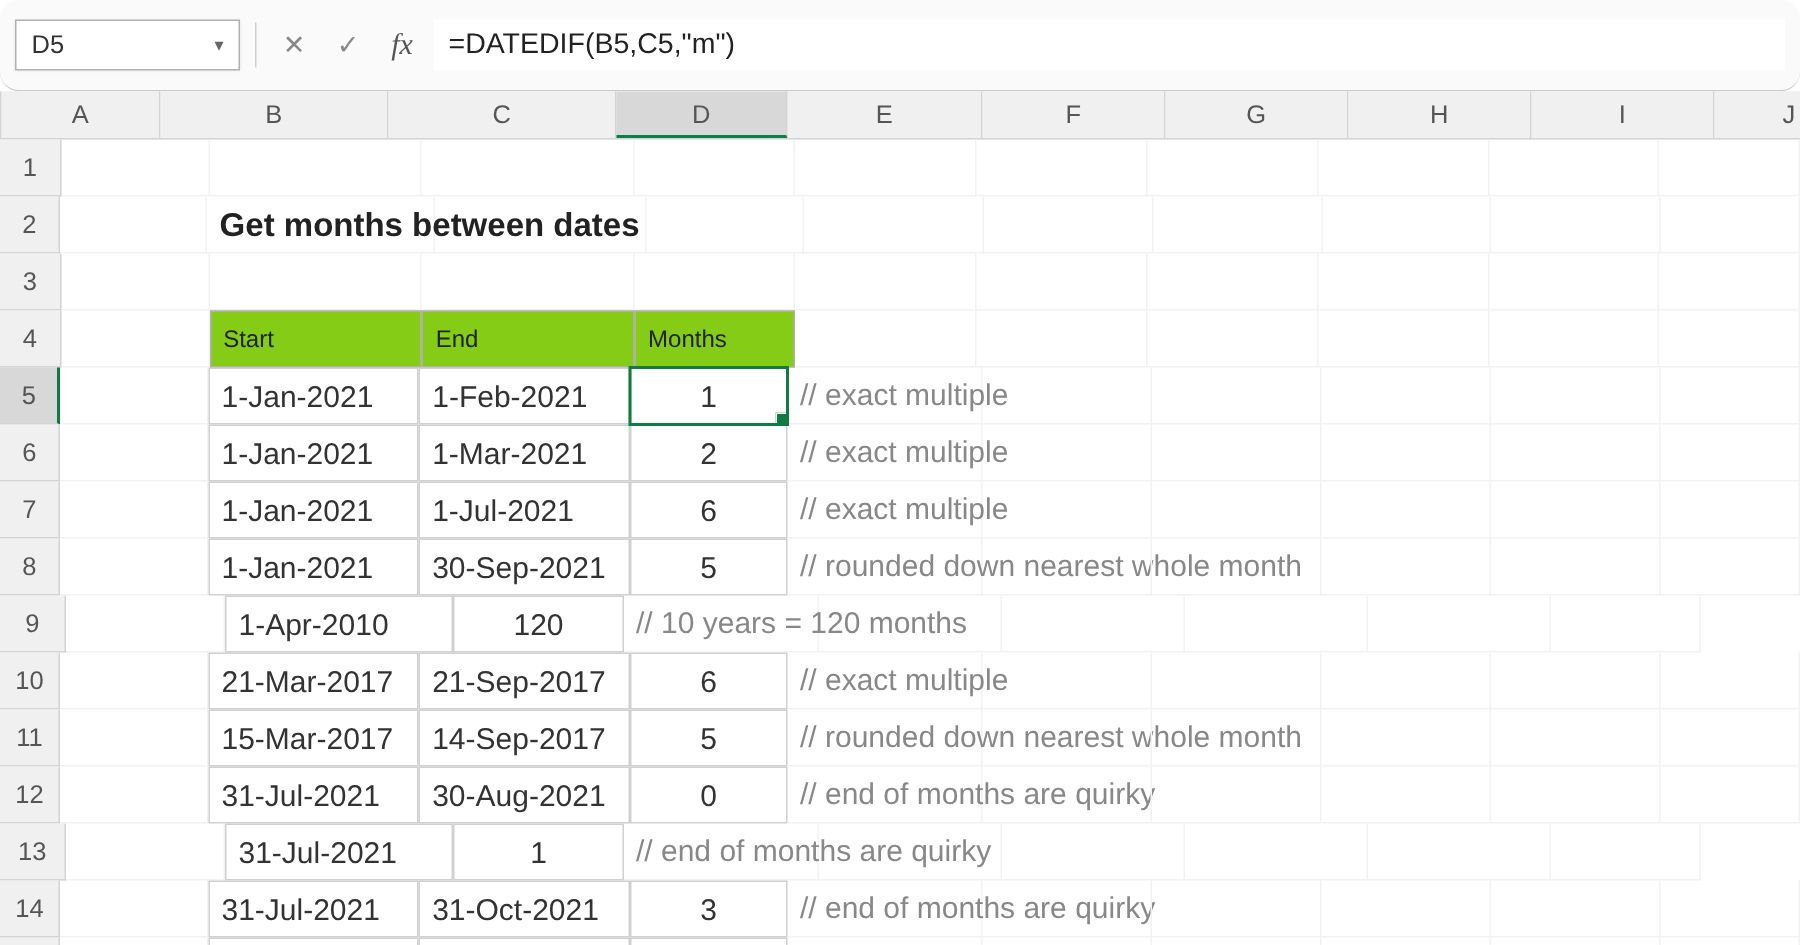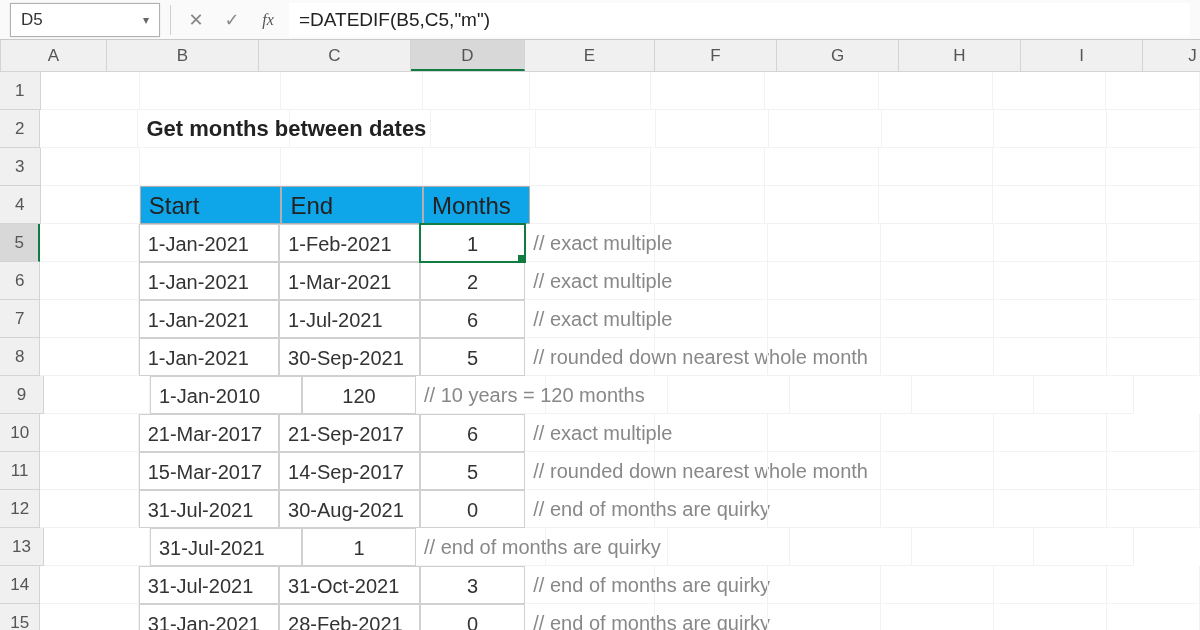--- a/index.html
+++ b/index.html
@@ -7,25 +7,26 @@
     margin: 0;
     font-family: 'Segoe UI', Arial, sans-serif;
     font-size: 18px;
     background: #ffffff;
     color: #222;
     overflow: hidden;
   }
   .formula-bar {
     display: flex;
     align-items: center;
-    height: 40px;
+    height: 61px;
     border-bottom: 1px solid #c9c9c9;
     background: #fafafa;
     padding: 6px 10px;
     gap: 6px;
+    border-radius: 13px;
   }
   .name-box {
     width: 150px;
     height: 34px;
     border: 1px solid #b0b0b0;
     background: #fff;
     display: flex;
     align-items: center;
     padding: 0 10px;
     font-size: 17px;
@@ -48,21 +49,21 @@
     height: 30px;
     display: flex;
     align-items: center;
     justify-content: center;
     color: #888;
     font-size: 18px;
   }
   .fx {
     font-style: italic;
     font-family: 'Times New Roman', serif;
-    font-size: 16px;
+    font-size: 20px;
     color: #555;
   }
   .formula-input {
     flex: 1;
     height: 34px;
     display: flex;
     align-items: center;
     padding: 0 10px;
     font-size: 19px;
     color: #222;
@@ -132,23 +133,23 @@
   .wG { width: 122px; }
   .wH { width: 122px; }
   .wI { width: 122px; }
   .wJ { width: 100px; }
   .title {
     font-weight: 700;
     font-size: 22px;
     color: #222;
   }
   .header-cell {
-    background: #0ea5e9;
+    background: #84cc16;
     border: 1px solid #b0b0b0;
-    font-size: 24px;
+    font-size: 16px;
     color: #222;
   }
   .data-cell {
     border: 1px solid #d0d0d0;
     font-size: 20px;
   }
   .data-cell.center { text-align: center; }
   .comment {
     color: #888;
     font-size: 20px;
@@ -306,21 +307,21 @@
         <div class="cell wE comment overflow">// rounded down nearest whole month</div>
         <div class="cell wF"></div>
         <div class="cell wG"></div>
         <div class="cell wH"></div>
         <div class="cell wI"></div>
         <div class="cell wJ"></div>
       </div>
       <div class="row">
         <div class="row-h">9</div>
         <div class="cell wA"></div>
-        <div class="cell wC data-cell">1-Jan-2010</div>
+        <div class="cell wC data-cell">1-Apr-2010</div>
         <div class="cell wD data-cell center">120</div>
         <div class="cell wE comment overflow">// 10 years = 120 months</div>
         <div class="cell wF"></div>
         <div class="cell wG"></div>
         <div class="cell wH"></div>
         <div class="cell wI"></div>
         <div class="cell wJ"></div>
       </div>
       <div class="row">
         <div class="row-h">10</div>

